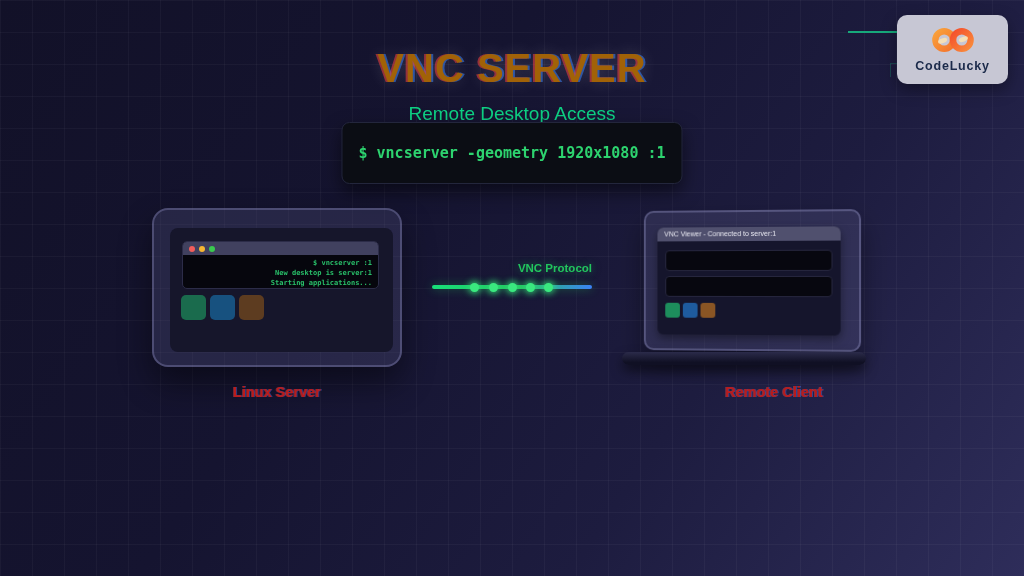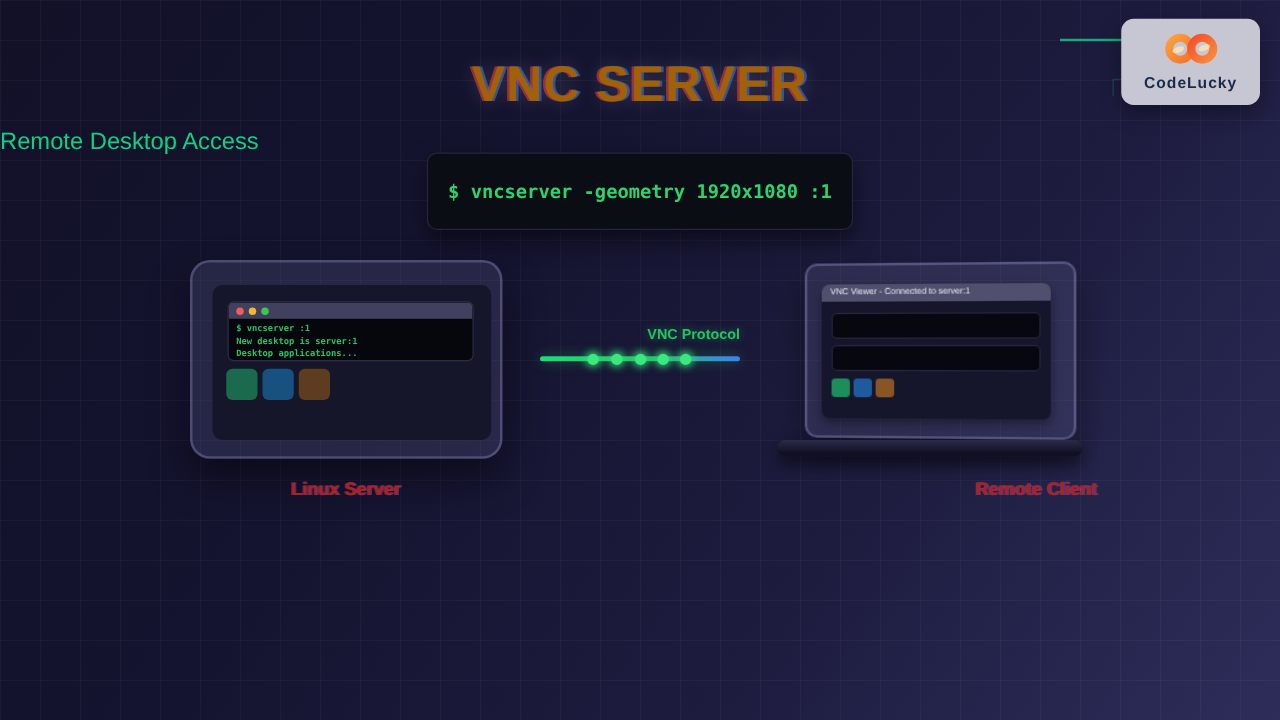--- a/index.html
+++ b/index.html
@@ -18,21 +18,21 @@
     background-size:32px 32px;
   }
 
   
   .title {
     position:absolute; top:46px; left:0; width:1024px; text-align:center;
     font-size:40px; font-weight:800; letter-spacing:1px; color:#a16207;
     text-shadow:-2px 0 0 rgba(244,63,63,.55), 2px 0 0 rgba(59,130,246,.55), 0 0 16px rgba(255,255,255,.18);
   }
   .subtitle {
-    position:absolute; top:103px; left:0; width:1024px; text-align:left;
+    position:absolute; top:103px; left:0; width:1024px; text-align:center;
     font-size:19px; font-weight:400; color:#0ed184;
   }
   .command-box {
     position:absolute; top:122px; left:512px; transform:translateX(-50%);
     background:#0b0d14; border:1px solid #23263c; border-radius:8px;
     padding:21px 16px; box-shadow:0 8px 18px rgba(0,0,0,.5);
     font-family:"DejaVu Sans Mono", monospace; font-weight:bold;
     font-size:15px; color:#2dd36f; white-space:nowrap;
   }
 
@@ -53,20 +53,21 @@
   .brand-name {
     font-size:12.5px; font-weight:bold; color:#1b2a4a; letter-spacing:.8px;text-align:center;
   }
 
   
   .monitor {
     position:absolute; left:152px; top:208px; width:250px; height:159px;
     background:rgba(82,82,125,.30);
     border:2px solid rgba(140,140,190,.38); border-radius:16px;
     box-shadow:0 16px 32px rgba(0,0,0,.45);
+    text-align:right;
   }
   .monitor-screen {
     position:absolute; left:16px; top:18px; right:7px; bottom:13px;
     background:#16162b; border-radius:8px;
   }
   .terminal {
     position:absolute; left:12px; top:13px; width:197px; height:48px;
     background:#06060d; border:1px solid #2c2c48; border-radius:5px; overflow:hidden;
   }
   .term-header {
@@ -82,21 +83,21 @@
     font-size:7px; line-height:10px; color:#29c06a; white-space:nowrap;
   }
   .desk-icons { position:absolute; left:11px; top:67px; display:flex; gap:4px; }
   .desk-icon  { width:25px; height:25px; border-radius:5px; }
   .node-label {
     position:absolute; width:250px; text-align:center; top:384px;
     font-size:14.5px; font-weight:bold; color:#b91c1c;
     text-shadow:-1px 0 0 rgba(255,80,80,.4), 1px 0 0 rgba(80,120,255,.4);
   }
   .node-label.server { left:152px; }
-  .node-label.client { left:628px;text-align:right; }
+  .node-label.client { left:649px; }
 
   
   .conn-label {
     position:absolute; left:432px; top:262px; width:160px; text-align:right;
     font-size:11.5px; font-weight:bold; color:#22c55e;
     text-shadow:0 0 8px rgba(34,197,94,.5);
   }
   .conn-line {
     position:absolute; left:432px; top:285px; width:160px; height:4px; border-radius:2px;
     background:linear-gradient(90deg,#18e07a 0%, #22c55e 55%, #3b82f6 100%);
@@ -175,21 +176,21 @@
   <div class="monitor-screen">
     <div class="terminal">
       <div class="term-header">
         <span class="term-dot red"></span>
         <span class="term-dot yellow"></span>
         <span class="term-dot green"></span>
       </div>
       <div class="term-body">
         <div>$ vncserver :1</div>
         <div>New desktop is server:1</div>
-        <div>Desktop applications...</div>
+        <div>Starting applications...</div>
       </div>
     </div>
     <div class="desk-icons">
       <span class="desk-icon" style="background: rgb(26, 107, 77);"></span>
       <span class="desk-icon" style="background: rgb(23, 81, 127);"></span>
       <span class="desk-icon" style="background: rgb(93, 60, 32);"></span>
     </div>
   </div>
 </div>
 <div class="node-label server">Linux Server</div>

